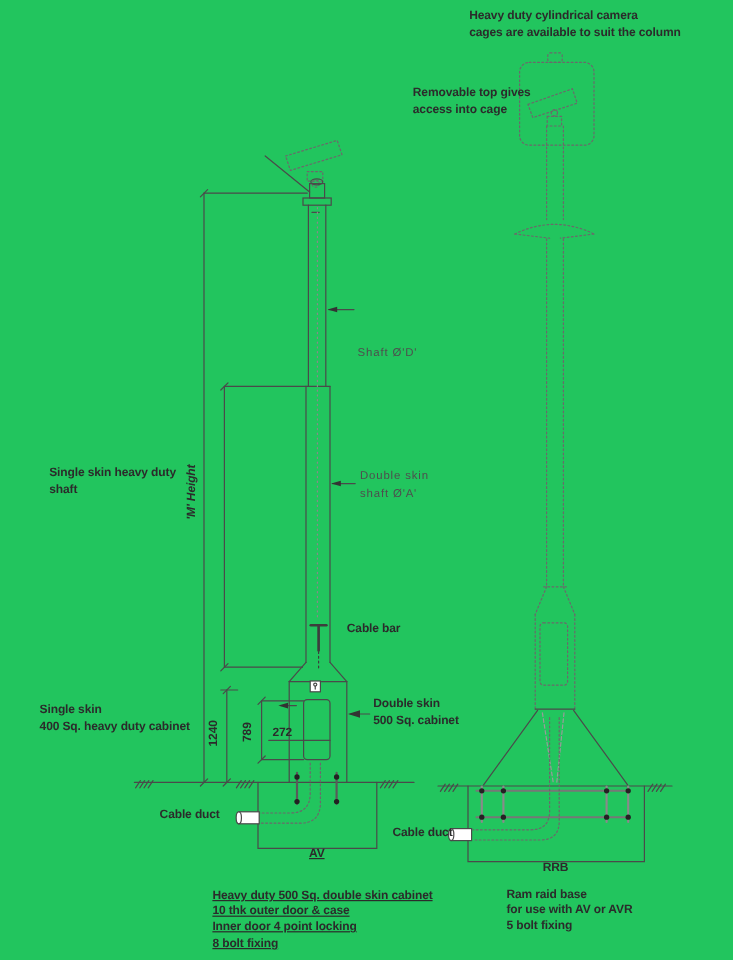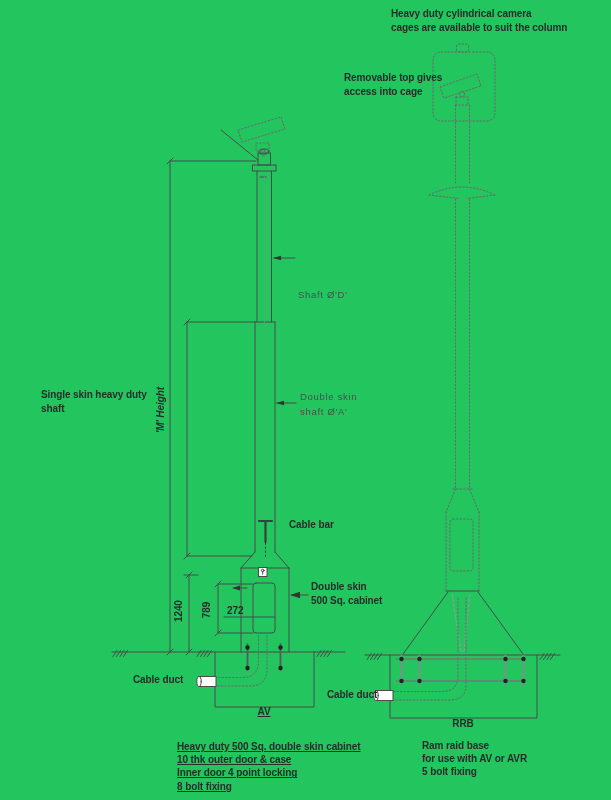--- a/index.html
+++ b/index.html
@@ -253,20 +253,22 @@
 
   <div class="label dim rot italic center" style="left:134px; top:403px; width:54px;">'M' Height</div>
 
   <div class="label cad" style="left:298px; top:252px; width:80px;margin-top:36px;">Shaft Ø'D'</div>
 
   <div class="label cad" style="left:300px; top:390px; width:90px;">Double skin
 shaft Ø'A'</div>
 
   <div class="label" style="left:289px; top:518px; width:60px;">Cable bar</div>
 
+  <div class="label" style="left:33px; top:585px; width:150px;">Single skin
+400 Sq. heavy duty cabinet</div>
 
   <div class="label" style="left:311px; top:580px; width:90px;">Double skin
 500 Sq. cabinet</div>
 
   <div class="label dim rot center" style="left:164px; top:604px; width:30px;">1240</div>
 
   <div class="label dim rot center" style="left:195px; top:603px; width:24px;">789</div>
 
   <div class="label dim" style="left:227px; top:604px; width:26px;">272</div>
 

